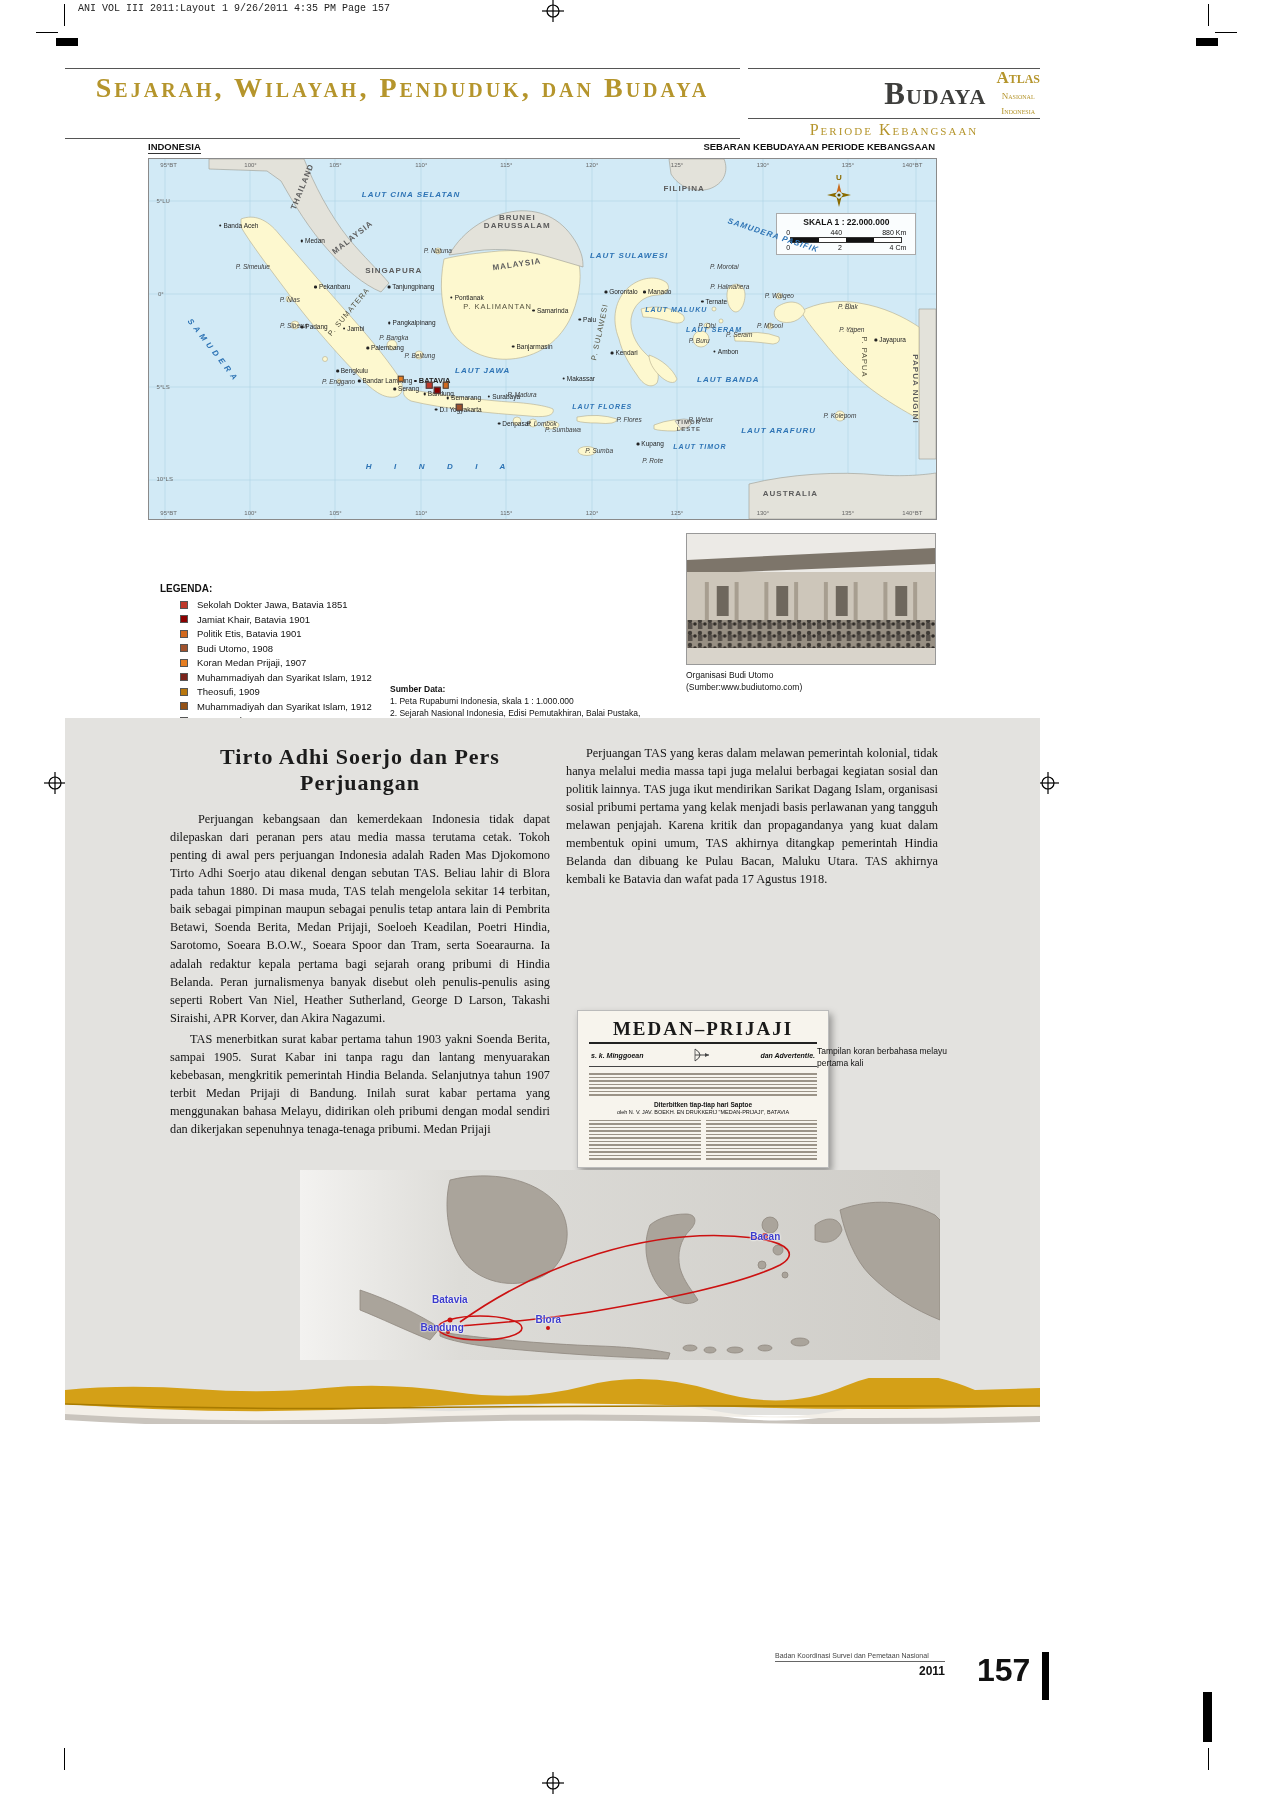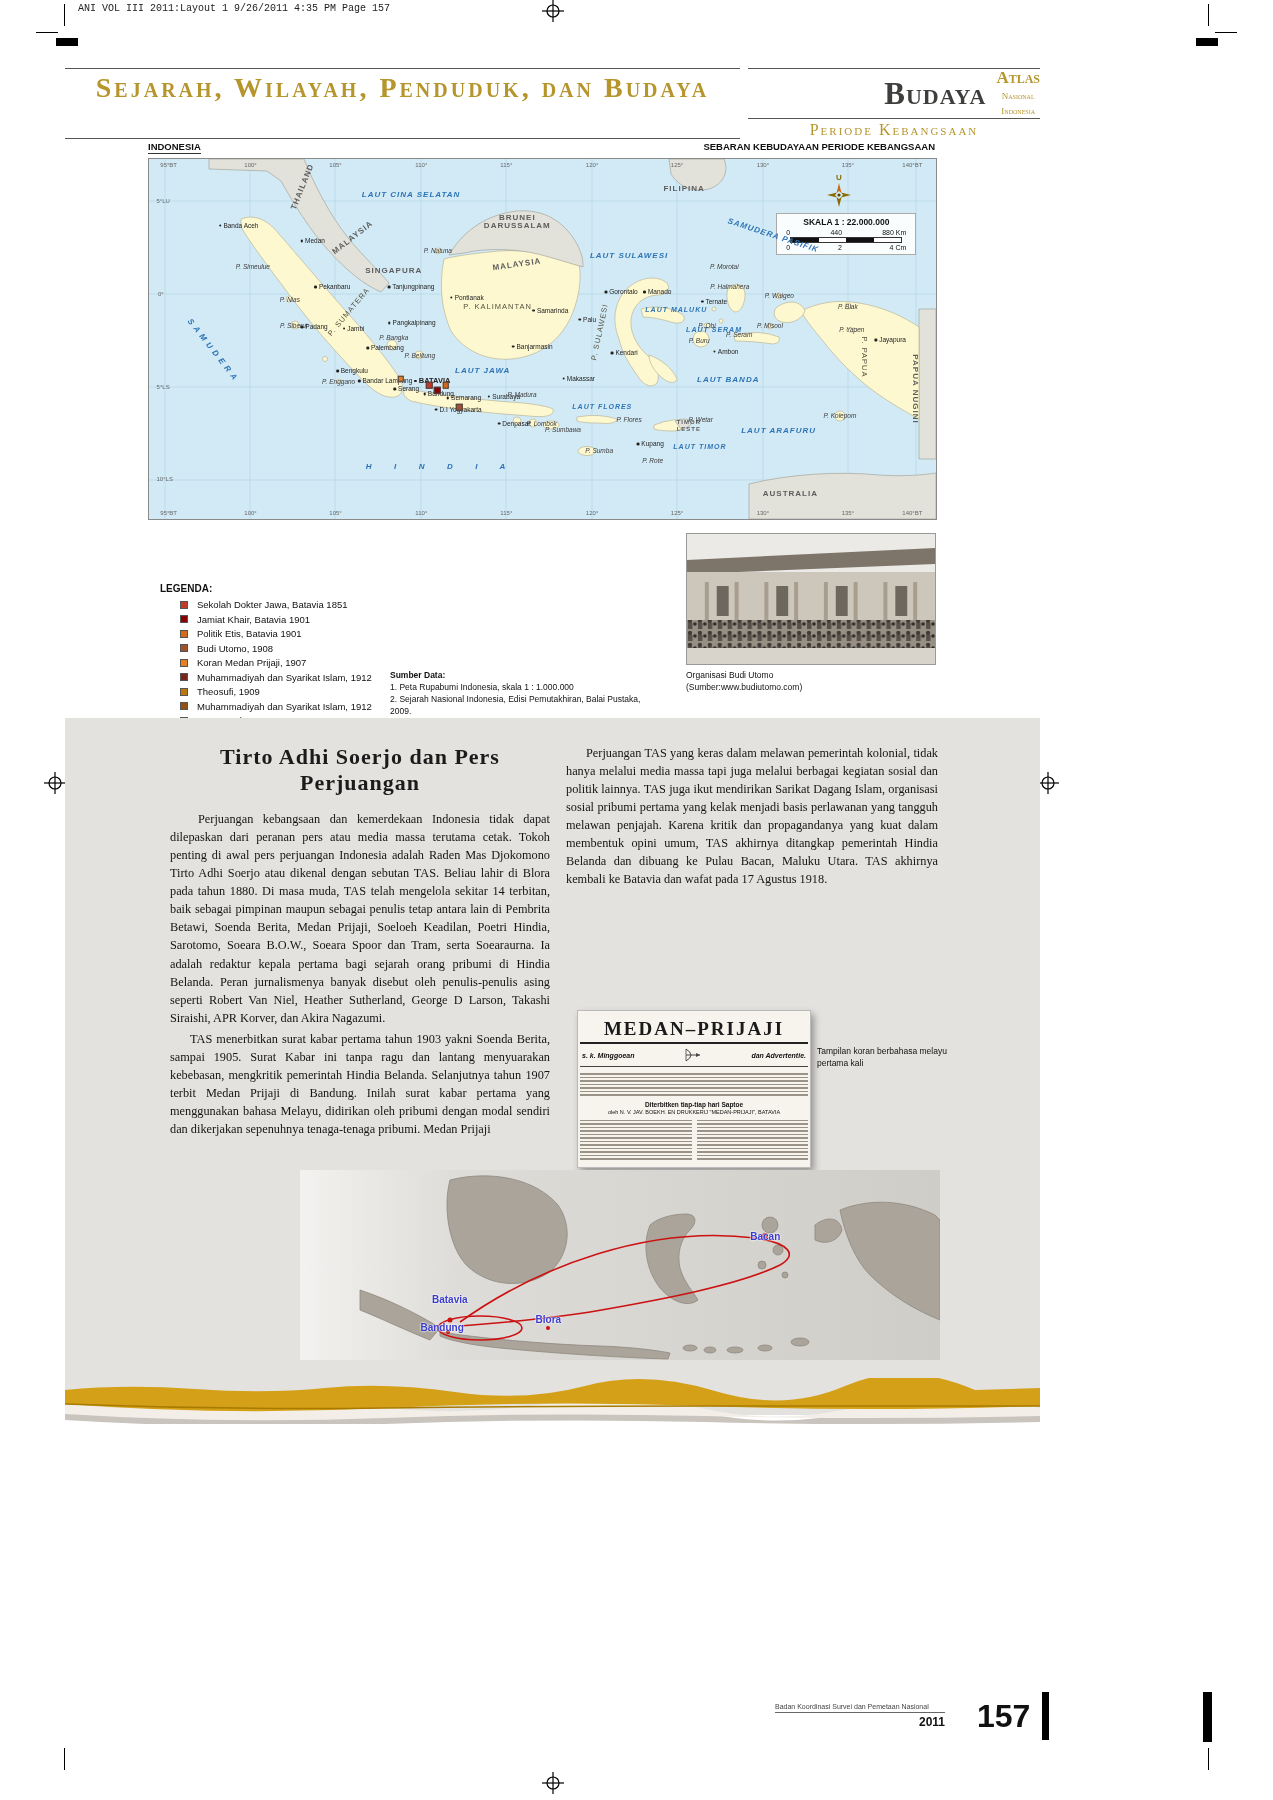--- a/index.html
+++ b/index.html
@@ -57,59 +57,59 @@
   .bar i{flex:1;}
   .bar i:nth-child(odd){background:#111;}
   .bar i:nth-child(even){background:#fff;}
   .bar-labels{display:flex;justify-content:space-between;padding:0 4px;}
   .compass{position:absolute;left:86%;top:4%;text-align:center;color:#8a6b00;font-size:8px;font-weight:bold;}
   
   .legend{position:absolute;left:160px;top:583px;width:265px;}
   .legend-title{font-weight:bold;font-size:10px;margin-bottom:5px;}
   .legend-row{display:flex;align-items:center;gap:9px;margin:3.5px 0 3.5px 20px;font-size:9.5px;}
   .legend-marker{width:6px;height:6px;border:0.5px solid #555;flex:none;}
-  .sumber{position:absolute;left:390px;top:670px;width:270px;font-size:8.5px;line-height:1.4;}
+  .sumber{position:absolute;left:390px;top:684px;width:270px;font-size:8.5px;line-height:1.4;}
   .sumber .t{font-weight:bold;}
   .photo{position:absolute;left:686px;top:533px;width:250px;}
   .photo .img{height:130px;border:1px solid #999;overflow:hidden;}
   .photo .cap{font-size:8.5px;margin-top:5px;line-height:1.4;}
   
   .panel{position:absolute;left:65px;top:718px;width:975px;height:697px;background:#e3e2df;}
   .cols{display:flex;gap:16px;padding:26px 0 0 105px;}
   .col-left{width:380px;}
   .col-right{width:372px;}
   .art-title{font-family:"Liberation Serif",serif;font-size:22px;letter-spacing:1px;
              text-align:center;margin:0 0 14px 0;font-weight:600;color:#1b1b1b;}
   .figure{float:left;width:130px;margin:4px 12px 2px 0;}
   .figure .img{height:148px;border:1px solid #aaa;overflow:hidden;background:#cfcdc8;}
   .figure .cap{font-size:8px;margin-top:2px;}
   p.body{font-family:"Liberation Serif",serif;font-size:12.3px;line-height:1.47;
          text-align:justify;margin:0 0 3px 0;color:#141414;}
   p.ind{text-indent:20px;}
   
   .news{position:absolute;left:512px;top:292px;width:228px;background:#f7f4ed;border:1px solid #bbb;
-        box-shadow:3px 4px 7px rgba(0,0,0,.35);padding:7px 2px;}
+        box-shadow:3px 4px 7px rgba(0,0,0,.35);padding:7px 11px;}
   .news-masthead{font-family:"Liberation Serif",serif;font-weight:bold;font-size:19px;letter-spacing:2px;
                  text-align:center;border-bottom:2px solid #222;padding-bottom:2px;color:#1a1a1a;}
   .news-sub{display:flex;justify-content:space-between;align-items:center;font-size:7px;font-style:italic;
             font-weight:bold;padding:3px 2px;border-bottom:1px solid #444;}
   .fake{height:26px;background:repeating-linear-gradient(#f7f4ed 0 2px,#9b9387 2px 3.5px);margin:4px 0;}
   .news-l1{text-align:center;font-size:6.5px;font-weight:bold;margin-top:2px;}
   .news-l2{text-align:center;font-size:5.5px;margin:1px 0 3px 0;}
   .fake-cols{display:flex;gap:5px;}
   .fake-cols .fake{flex:1;height:42px;margin:0;}
   .news-cap{position:absolute;left:752px;top:328px;width:130px;font-size:8.5px;line-height:1.4;}
   
   .route{position:absolute;left:235px;top:452px;width:640px;height:190px;}
   .route svg{position:absolute;inset:0;width:100%;height:100%;}
   .route-label{color:#3b3bcc;font-size:10px;font-weight:bold;text-shadow:0 0 2px #fff,0 0 2px #fff;}
   
   .wave{position:absolute;left:65px;top:1378px;width:975px;height:46px;z-index:5;}
   
-  .footer{position:absolute;left:775px;top:1692px;display:flex;align-items:center;}
+  .footer{position:absolute;left:775px;top:1652px;display:flex;align-items:flex-start;}
   .f-info{width:170px;}
   .f-agency{font-size:7px;color:#444;padding-bottom:2px;border-bottom:1px solid #666;}
   .f-year{text-align:right;font-weight:bold;font-size:12px;margin-top:2px;}
   .f-page{font-size:32px;font-weight:bold;margin-left:32px;font-family:Liberation Sans, sans-serif;}
   .f-bar{width:7px;height:48px;background:#000;margin-left:12px;}
   .edge-bar{position:absolute;left:1203px;top:1692px;width:9px;height:50px;background:#000;}
 </style>
 </head>
 <body>
 

